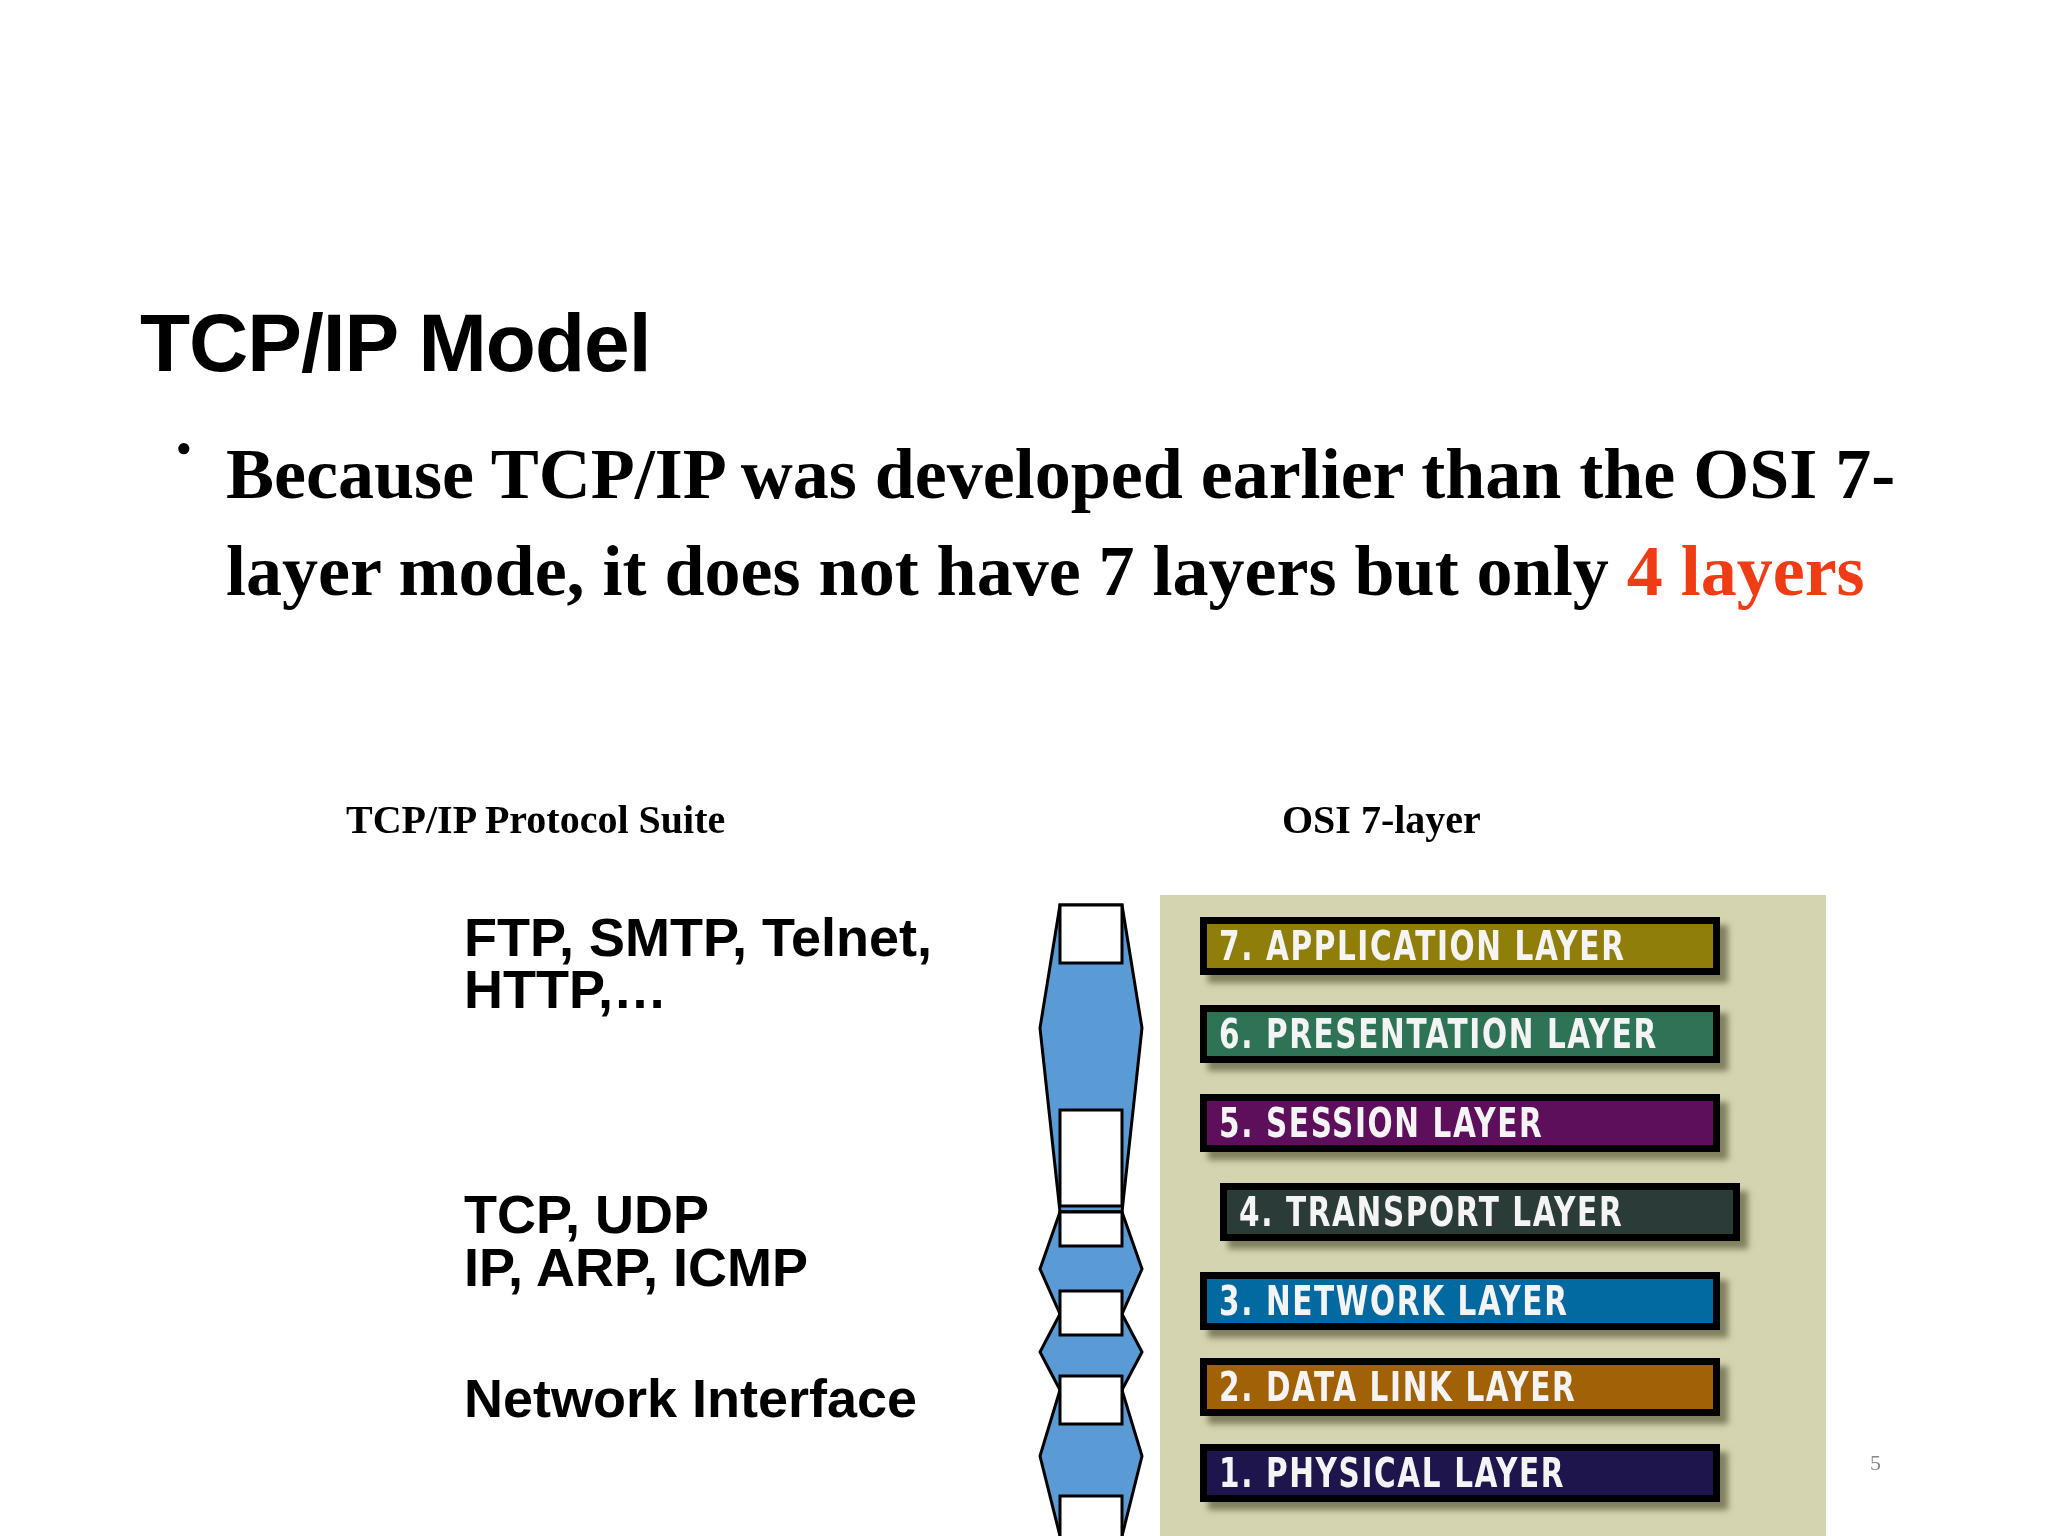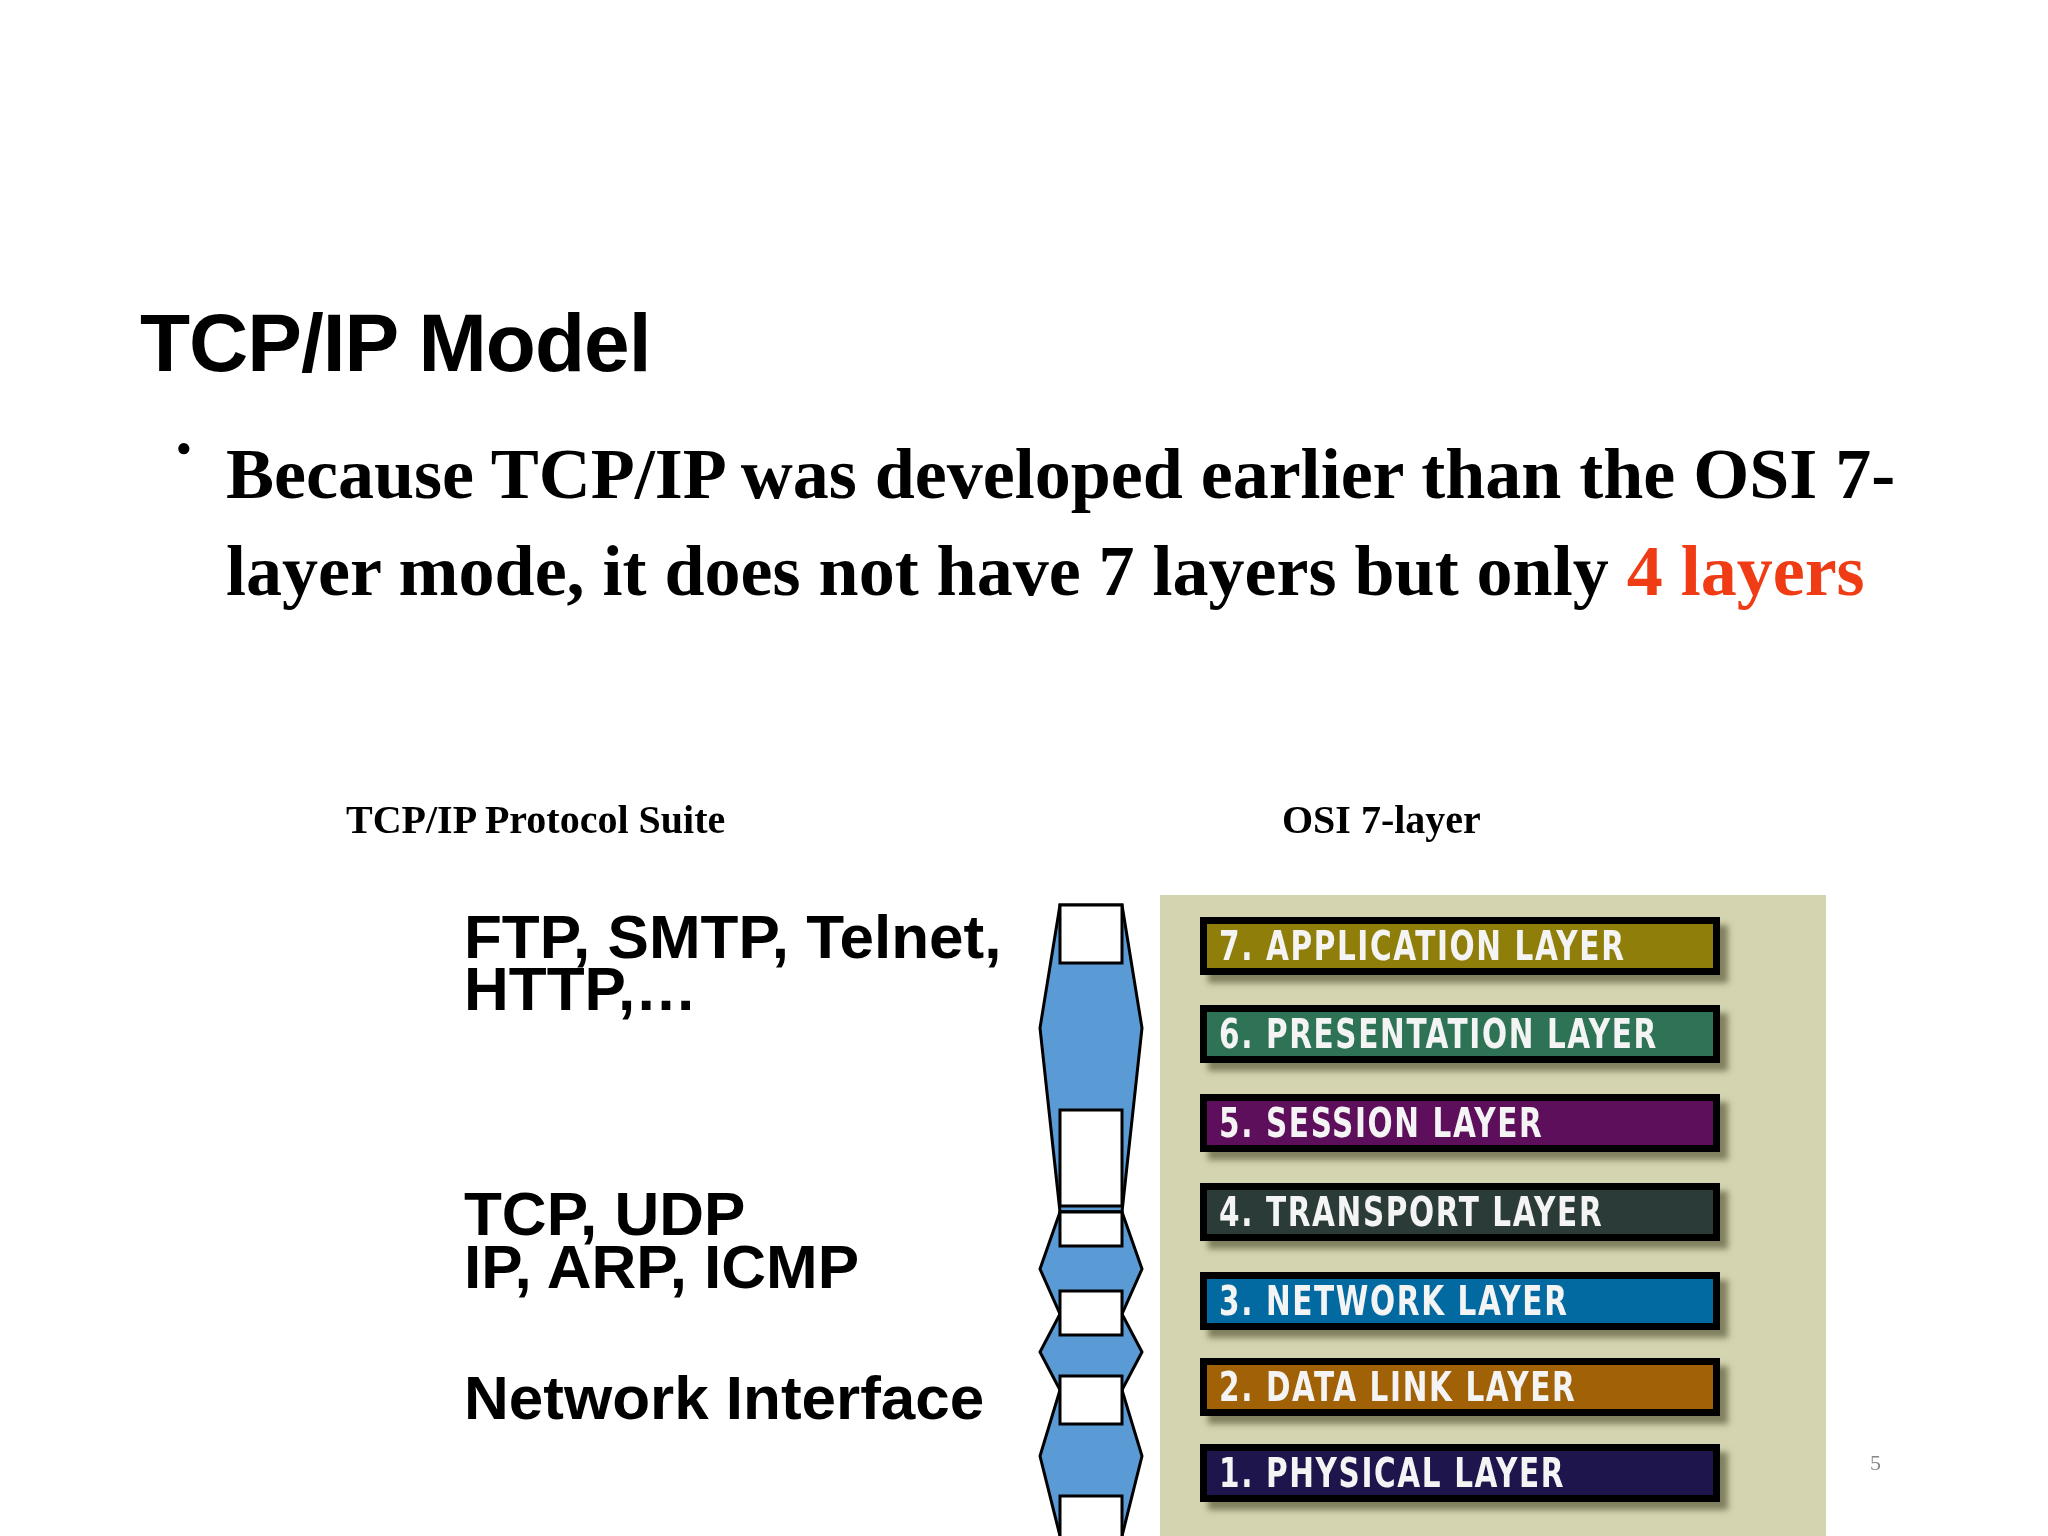--- a/index.html
+++ b/index.html
@@ -19,21 +19,21 @@
       left: 226px; top: 426px; width: 1700px;
       font-family: "Liberation Serif", serif; font-weight: bold;
       font-size: 72px; line-height: 97px;
     }
     .highlight { color: #f03c14; }
     .col-head {
       font-family: "Liberation Serif", serif; font-weight: bold; font-size: 40px;
       top: 796px;
     }
     .proto {
-      font-family: "Liberation Sans", sans-serif; font-weight: bold; font-size: 62px;
+      font-family: "Liberation Sans", sans-serif; font-weight: bold; font-size: 54px;
       left: 464px; line-height: 62px;
     }
     .osi-panel {
       left: 1160px; top: 895px; width: 666px; height: 641px; background: #d4d4b0;
     }
     .layer {
       position: absolute; left: 40px; width: 520px; height: 58px;
       border: 7px solid #000; box-sizing: border-box;
       box-shadow: 8px 8px 6px rgba(60,60,30,0.55);
       color: #f4f4f4; font-family: "DejaVu Sans Condensed", "DejaVu Sans", sans-serif;
@@ -81,19 +81,19 @@
     <rect x="22" y="391" width="62" height="44"></rect>
     <rect x="22" y="476" width="62" height="48"></rect>
     <rect x="22" y="596" width="62" height="44"></rect>
   </g>
 </svg>
 
 <div class="abs osi-panel">
   <div class="layer" style="top:22px;background:#8f7f0a;"><span>7. APPLICATION LAYER</span></div>
   <div class="layer" style="top:110px;background:#2e7355;"><span>6. PRESENTATION LAYER</span></div>
   <div class="layer" style="top:199px;background:#5e0f5c;"><span>5. SESSION LAYER</span></div>
-  <div class="layer" style="top:288px;background:#2b3b38;"><span>4. TRANSPORT LAYER</span></div>
+  <div class="layer" style="top:288px;background:#2b3b38;margin-left:20px;"><span>4. TRANSPORT LAYER</span></div>
   <div class="layer" style="top:377px;background:#0369a1;"><span>3. NETWORK LAYER</span></div>
   <div class="layer" style="top:463px;background:#a16207;"><span>2. DATA LINK LAYER</span></div>
   <div class="layer" style="top:549px;background:#1f154d;"><span>1. PHYSICAL LAYER</span></div>
 </div>
 
 <div class="abs page-num">5</div>
 
 </body></html>

